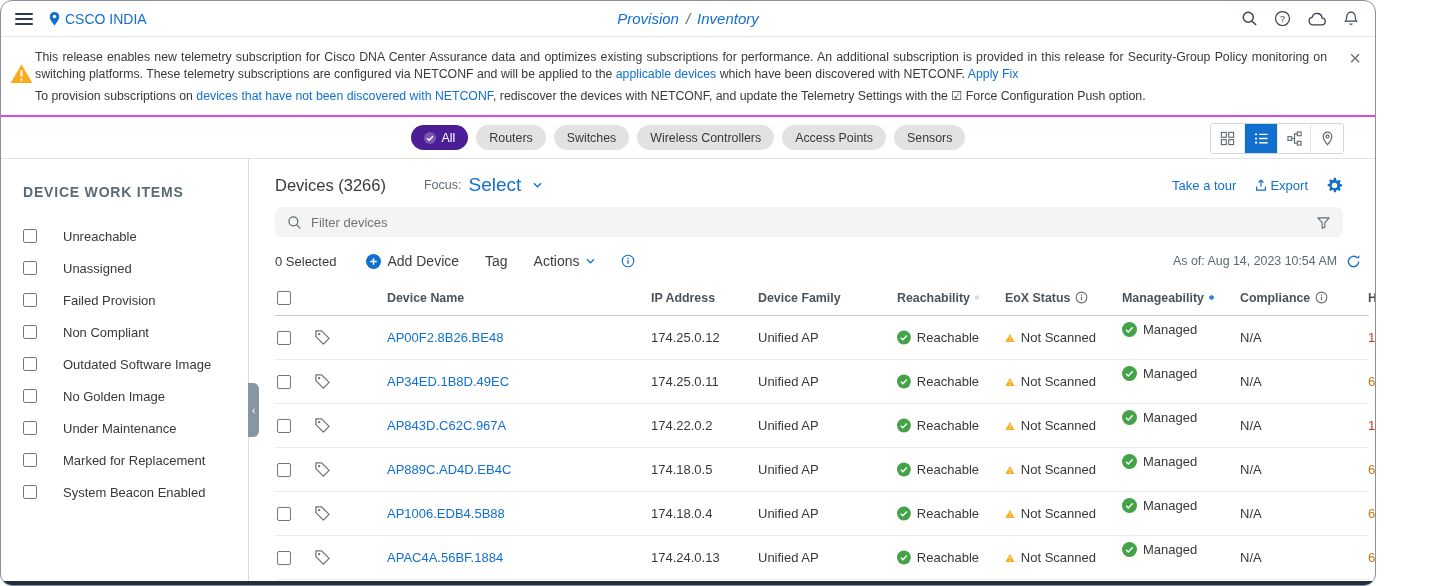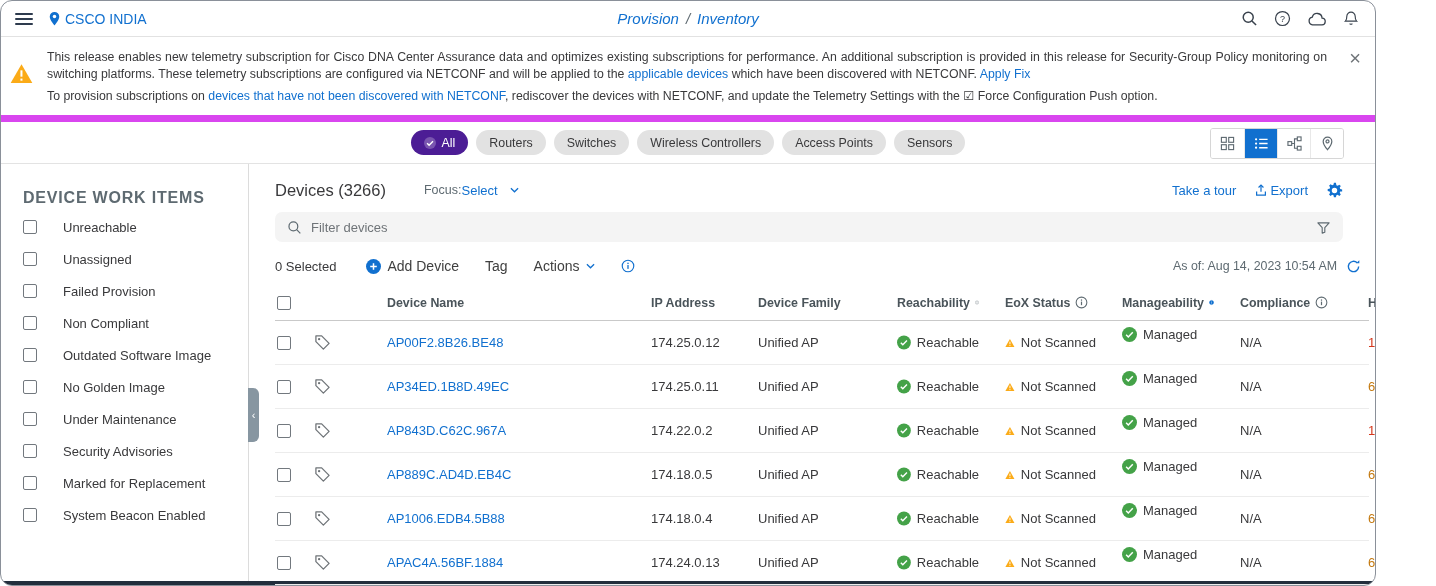--- a/index.html
+++ b/index.html
@@ -15,49 +15,49 @@
   .topbar-left { display:flex; align-items:center; gap:16px; }
   .hamburger { display:flex; flex-direction:column; gap:3px; width:18px; }
   .hamburger span { height:2px; background:#2e3b4e; border-radius:1px; }
   .site { display:flex; align-items:center; gap:5px; color:#1170cf; font-size:14px; font-weight:500; }
   .breadcrumb { position:absolute; left:50%; transform:translateX(-50%); font-size:15px; display:flex; gap:7px; align-items:center;font-style:italic; }
   .breadcrumb .sep { color:#5e6a71; }
   .topbar-right { margin-left:auto; display:flex; align-items:center; gap:16px; color:#39424d; }
   .topbar-right .icon-btn { display:flex; align-items:center; color:#39424d; }
 
   
-  .banner { position:relative; padding:12px 48px 10px 46px; border-bottom:7px solid #d946ef; font-size:12.3px; line-height:17px; color:#39393b; flex:0 0 auto; }
+  .banner { position:relative; padding:12px 48px 10px 34px; border-bottom:2px solid #d946ef; font-size:12.3px; line-height:17px; color:#39393b; flex:0 0 auto; }
   .banner .warn-icon { position:absolute; left:9px; top:26px; }
   .banner p.justify { text-align:justify; margin-bottom:5px; }
   .banner .close-btn { position:absolute; right:14px; top:11px; font-size:20px; color:#6f7478; line-height:1; }
 
   
   .type-filter-row { height:42px; flex:0 0 42px; display:flex; align-items:center; border-bottom:1px solid #e3e3e3; position:relative; }
   .pill-group { display:flex; gap:8px; margin:0 auto; }
   .pill { height:25px; padding:0 13px; border-radius:13px; background:#e2e2e2; color:#39393b; font-size:12.4px; display:flex; align-items:center; gap:6px; }
   .pill.selected { background:#4c1d95; color:#fff; }
   .view-toggle-group { position:absolute; right:31px; top:6px; display:flex; border:1px solid #d6d6d6; border-radius:3px; overflow:hidden; background:#fff; }
   .view-toggle { width:33px; height:29px; display:flex; align-items:center; justify-content:center; color:#5e6a71; background:#fff; }
   .view-toggle + .view-toggle { border-left:1px solid #e8e8e8; }
   .view-toggle.active { background:#1170cf; color:#fff; }
 
   
   .content { flex:1; display:flex; min-height:0; position:relative; }
   .sidebar { width:248px; flex:0 0 248px; border-right:1px solid #dcdcdc; padding:25px 10px 0 22px; position:relative; }
-  .sidebar h3 { font-size:16px; letter-spacing:.8px; color:#5e6a71; font-weight:700; margin-bottom:4px; }
+  .sidebar h3 { font-size:14px; letter-spacing:.8px; color:#5e6a71; font-weight:700; margin-bottom:20px; }
   .sidebar ul { list-style:none; }
   .work-item { display:flex; align-items:center; gap:26px; height:32px; font-size:13px; color:#39393b; }
   input[type="checkbox"] { appearance:none; -webkit-appearance:none; width:14px; height:14px; border:1px solid #72787e; border-radius:2px; background:#fff; cursor:pointer; flex:0 0 14px; }
   .collapse-tab { position:absolute; right:-11px; top:224px; width:11px; height:54px; background:#8796a1; border-radius:0 6px 6px 0; display:flex; align-items:center; justify-content:center; color:#fff; font-size:11px; z-index:3; cursor:pointer; }
 
   main { flex:1; padding:13px 6px 0 26px; min-width:0; }
   .title-row { display:flex; align-items:center; height:26px; margin-right:26px; }
   .page-title { font-size:16.5px; color:#39393b; font-weight:400; }
   .focus-label { margin-left:38px; font-size:12.5px; color:#5e6a71; }
-  .focus-select { font-size:13px; color:#1170cf; display:flex; align-items:center; gap:12px; }
+  .focus-select { margin-left:7px; font-size:19px; color:#1170cf; display:flex; align-items:center; gap:12px; }
   .title-actions { margin-left:auto; display:flex; align-items:center; gap:18px; font-size:13px; }
   .export-link { display:flex; align-items:center; gap:2px; }
 
   .filter-bar { margin:9px 26px 0 0; height:30px; background:#f4f4f4; border-radius:7px; display:flex; align-items:center; padding:0 12px; gap:9px; color:#5e6a71; }
   .filter-input { flex:1; border:none; background:transparent; outline:none; font-size:13px; color:#39393b; font-family:inherit; }
   .filter-input::placeholder { color:#6f7478; opacity:1; }
 
   .action-bar { margin-top:11px; height:26px; display:flex; align-items:center; font-size:13px; }
   .selected-count { color:#39393b; margin-right:30px; }
   .blue-action { color:#404040; display:flex; align-items:center; gap:6px; font-size:14px; }
@@ -258,24 +258,20 @@
   <li class="work-item">
     <input type="checkbox" style="">
     <span>No Golden Image</span>
   </li>
 
   <li class="work-item">
     <input type="checkbox" style="">
     <span>Under Maintenance</span>
   </li>
 
-  <li class="work-item">
-    <input type="checkbox" style="">
-    <span>Security Advisories</span>
-  </li>
 
   <li class="work-item">
     <input type="checkbox" style="">
     <span>Marked for Replacement</span>
   </li>
 
   <li class="work-item">
     <input type="checkbox" style="">
     <span>System Beacon Enabled</span>
   </li>

